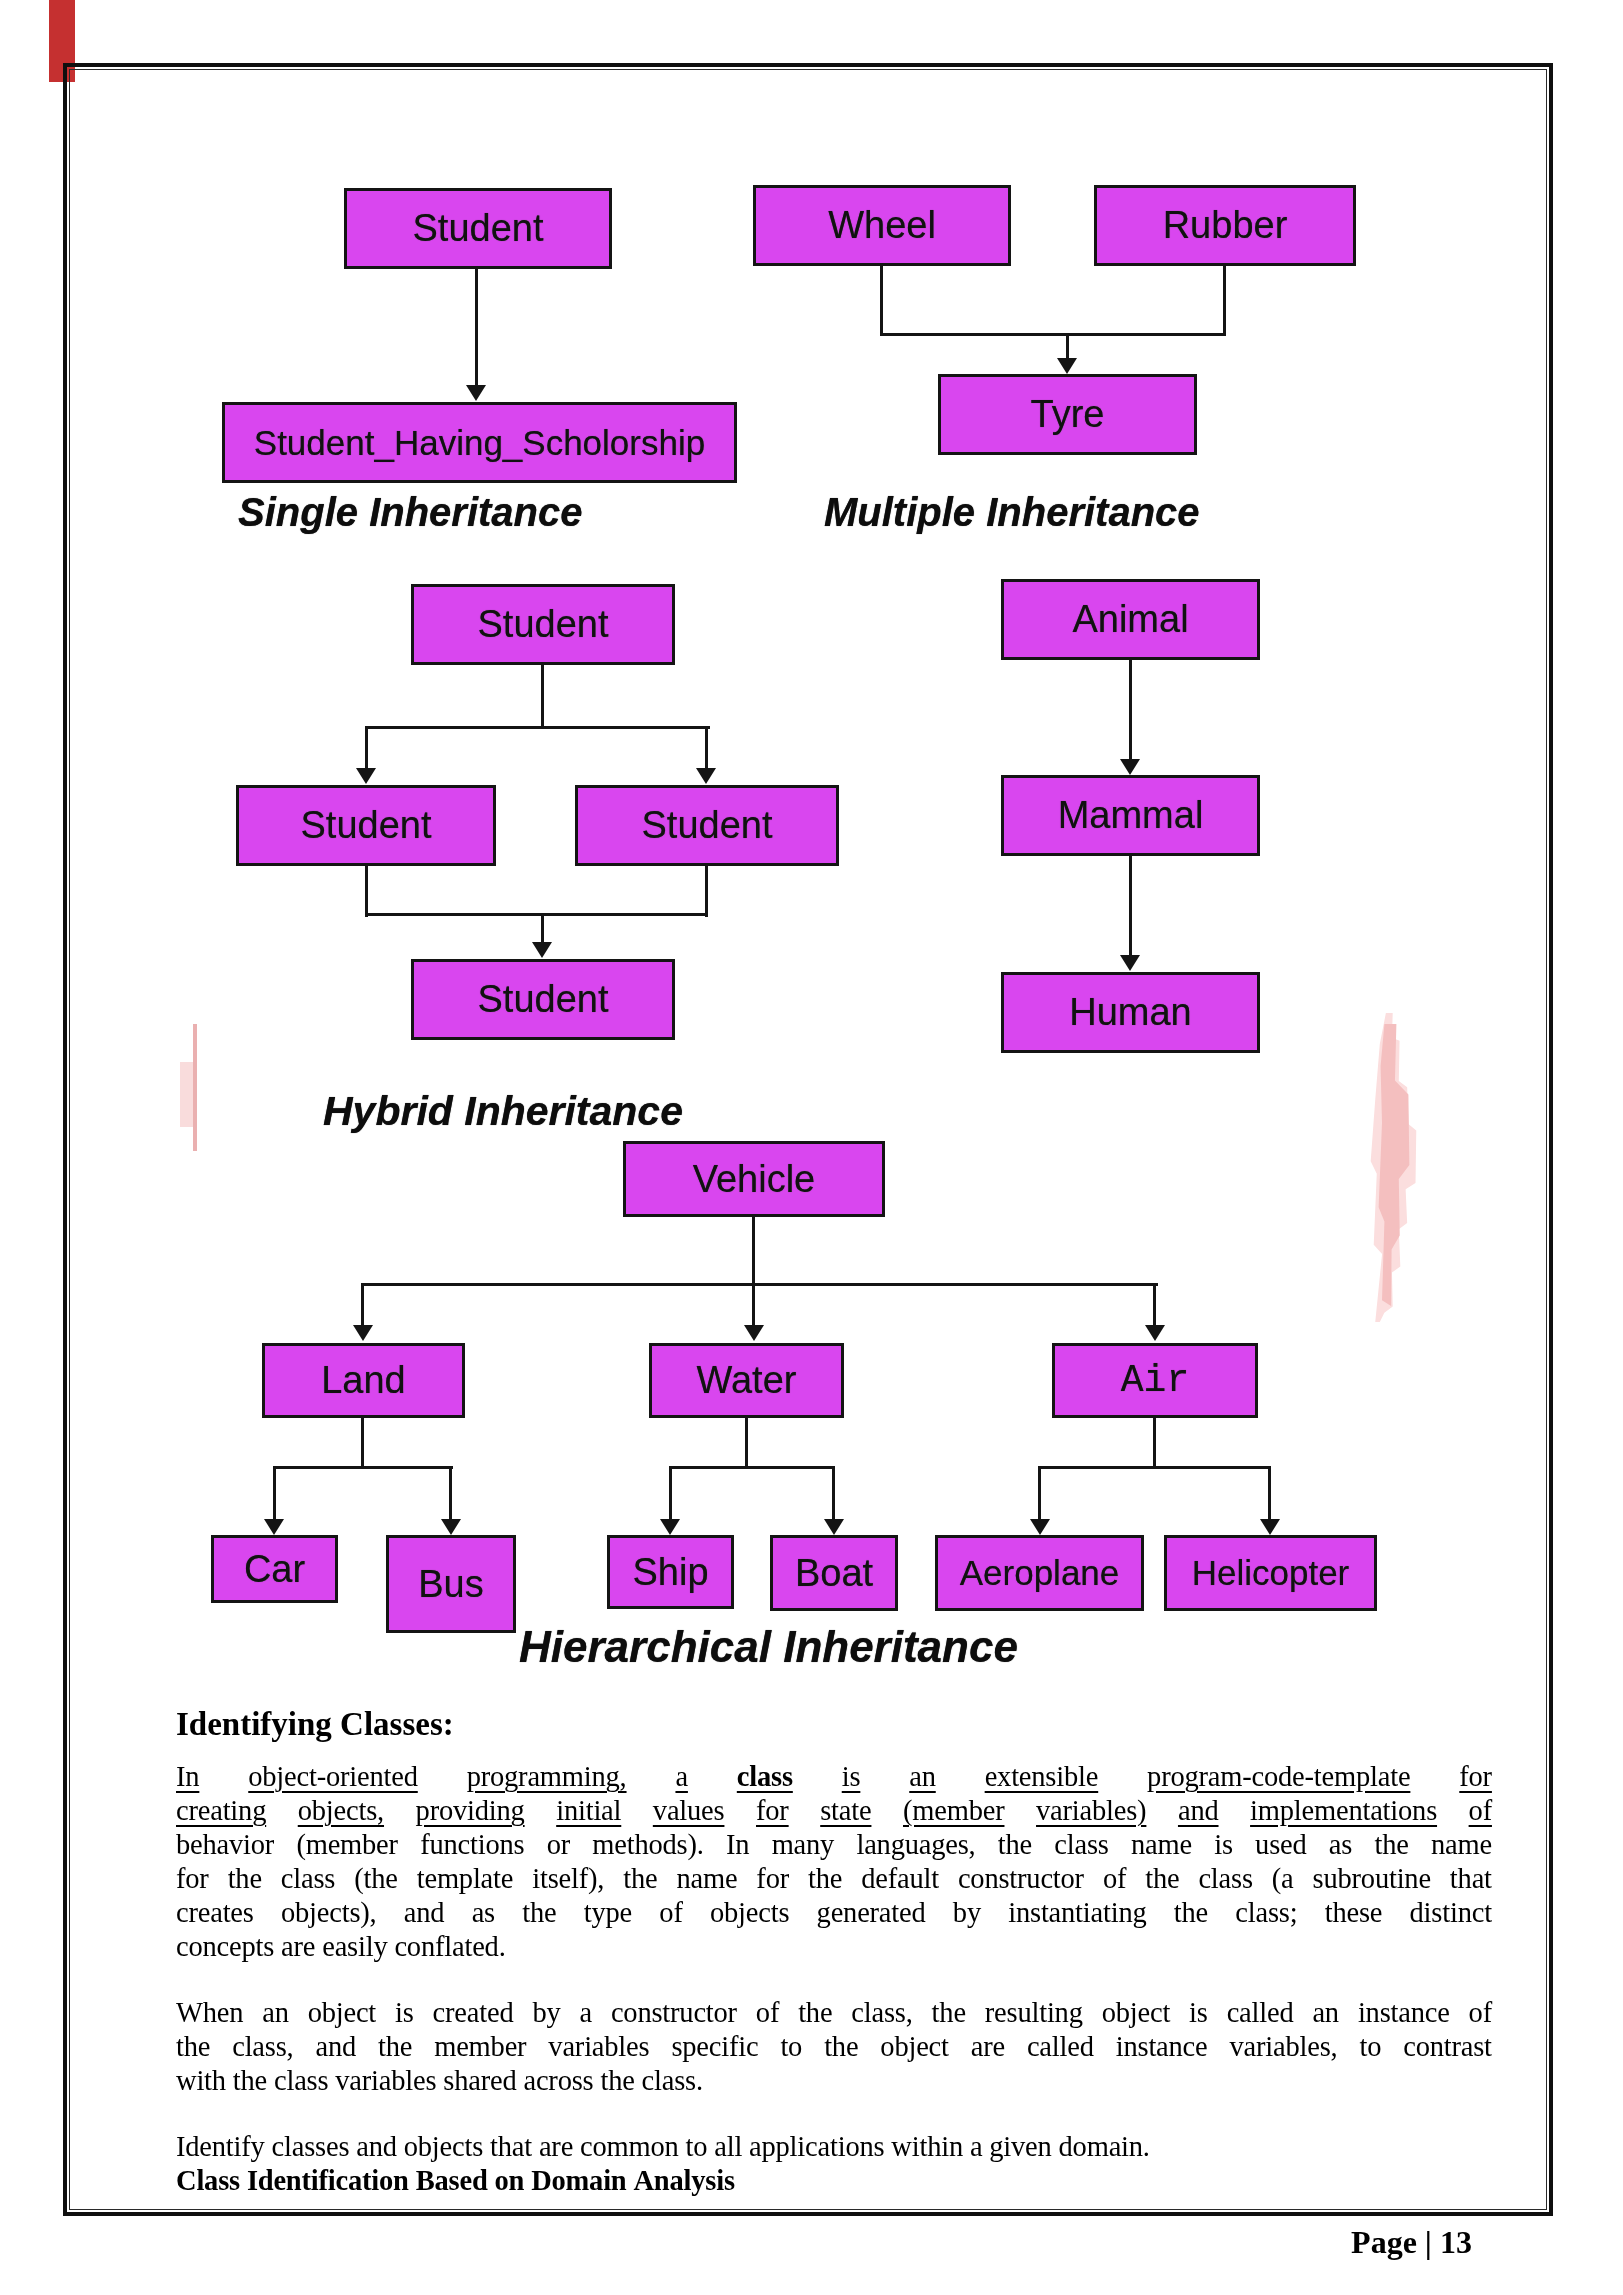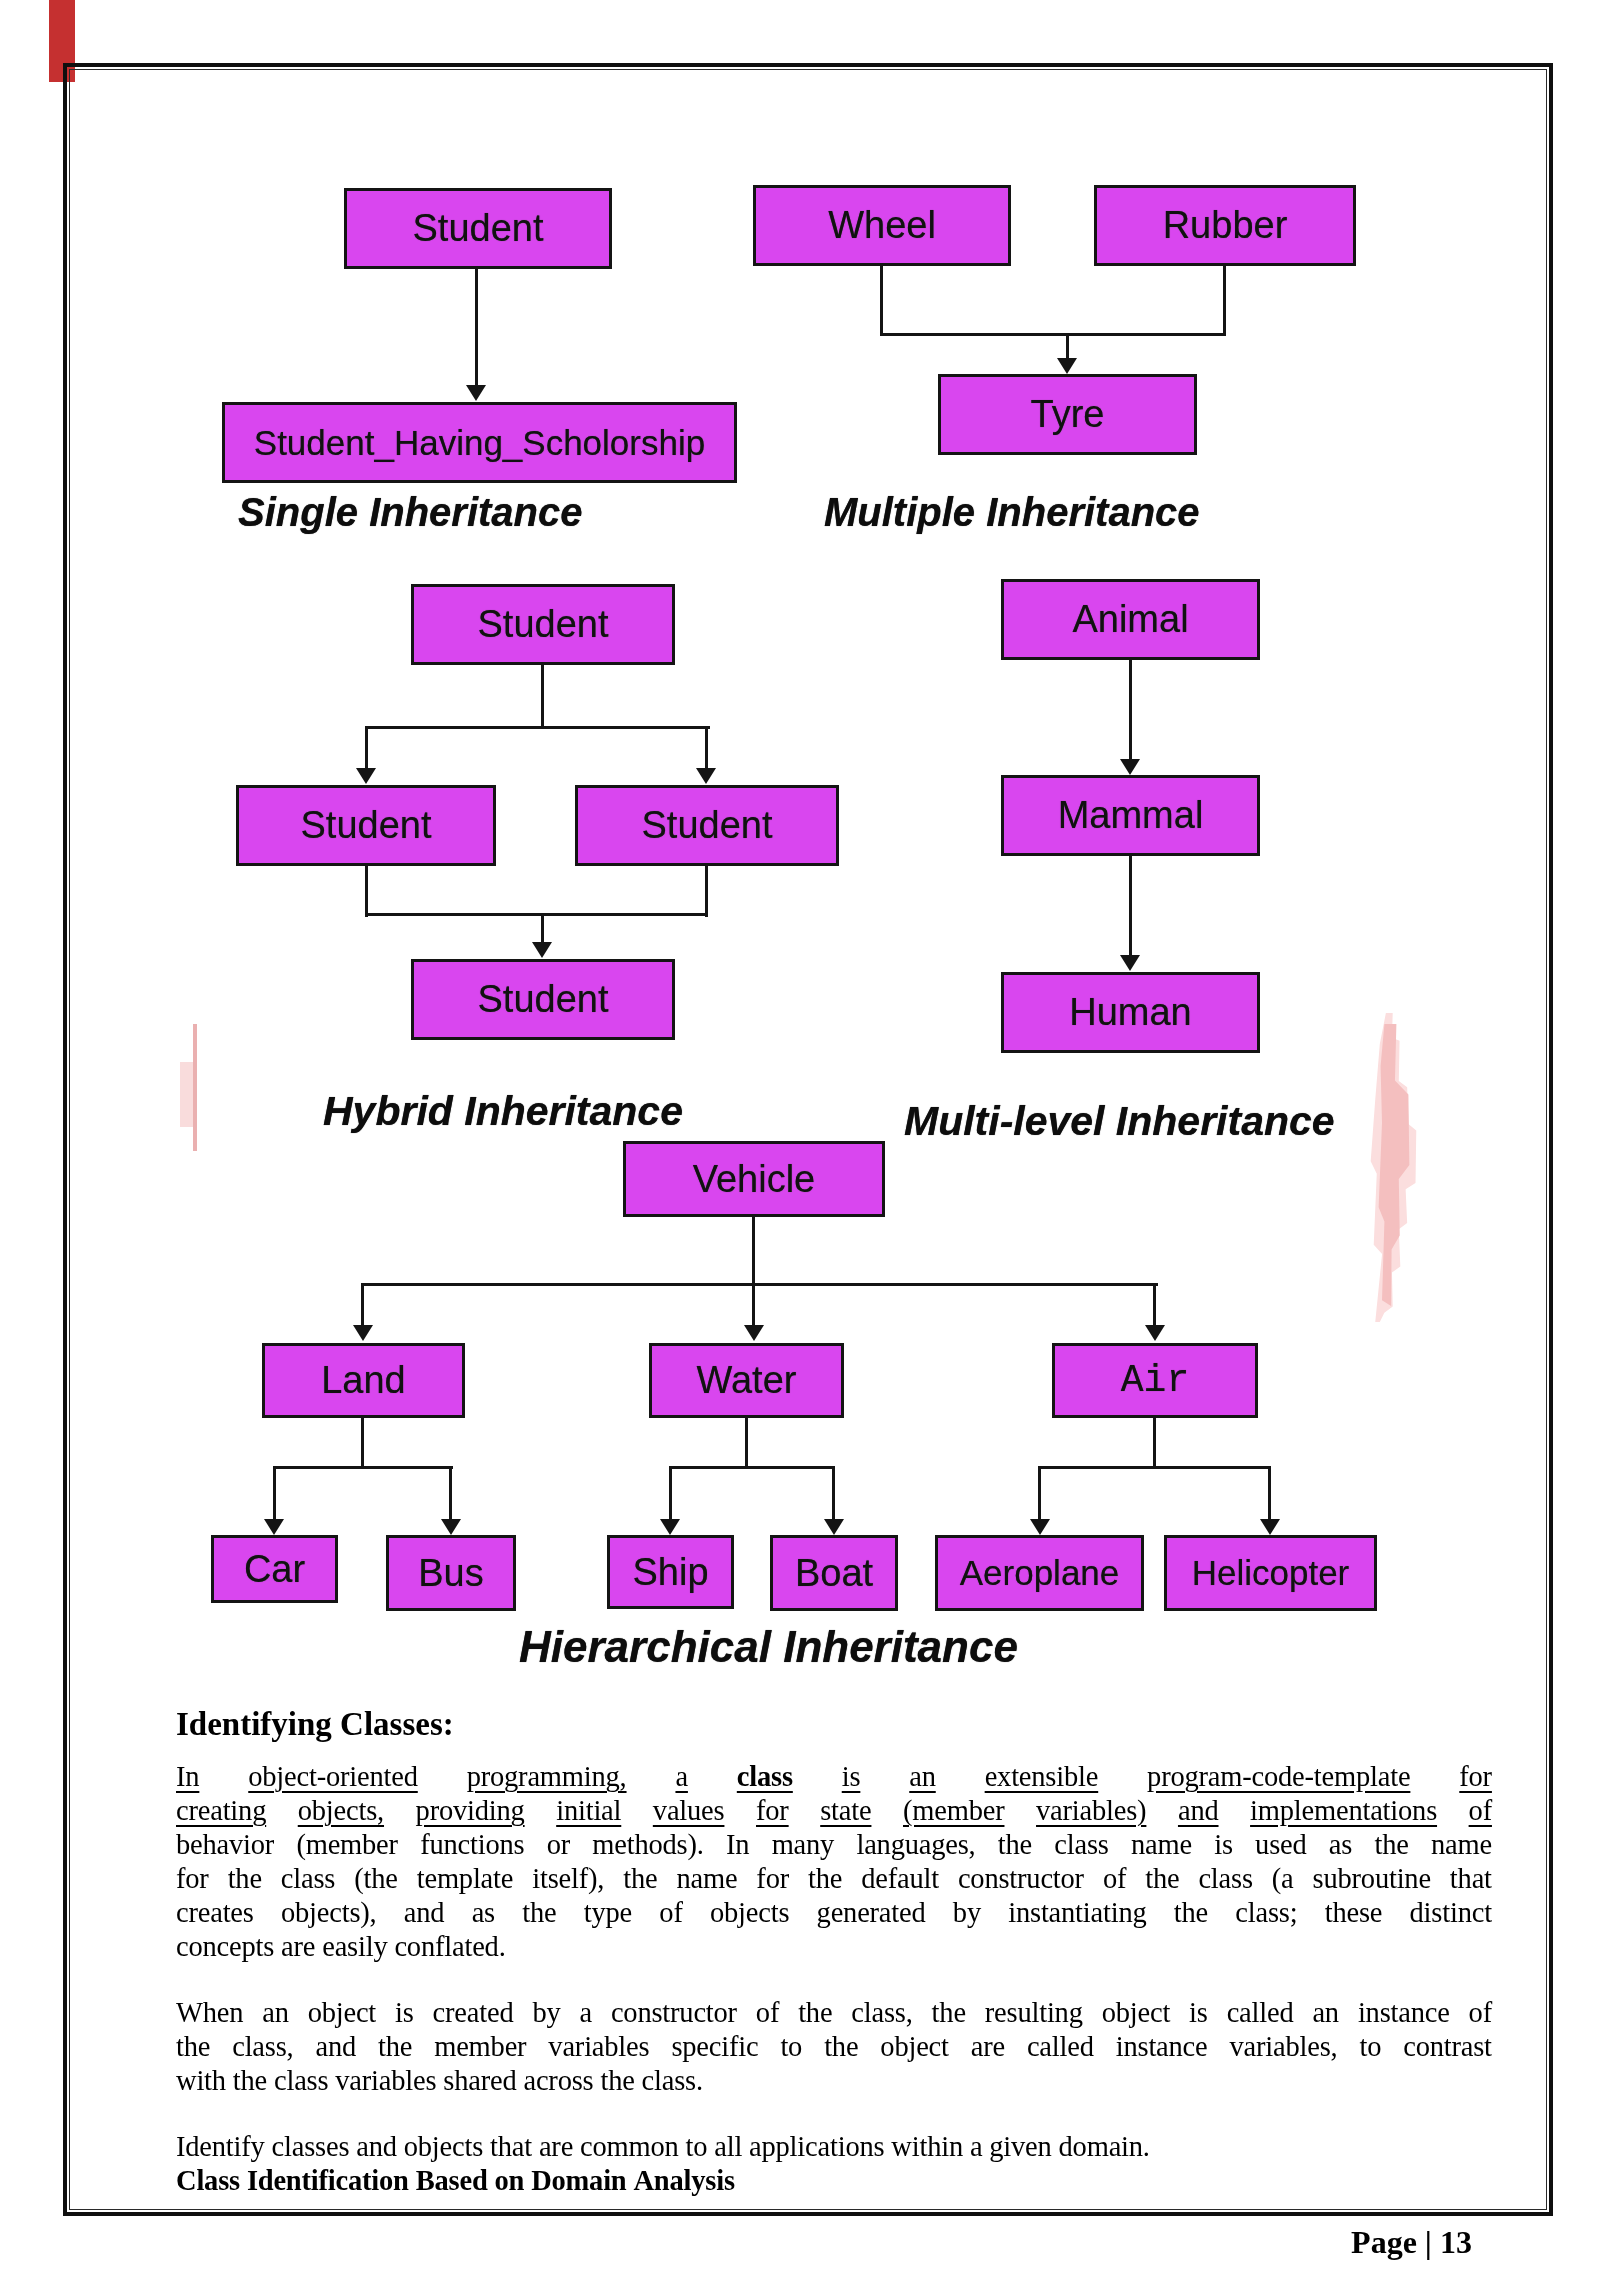--- a/index.html
+++ b/index.html
@@ -147,21 +147,20 @@
   <div class="dbox" style="left:411px;top:959px;width:264px;height:81px;">Student</div>
   <div class="dcap fs52" style="left:323px;top:1088px;width:444px;">Hybrid Inheritance</div>
 
   <div class="dbox" style="left:1001px;top:579px;width:259px;height:81px;">Animal</div>
   <div class="vl" style="left:1129px;top:659px;width:3.2px;height:100px;"></div>
   <div class="arr" style="left:1120px;top:759px;"></div>
   <div class="dbox" style="left:1001px;top:775px;width:259px;height:81px;">Mammal</div>
   <div class="vl" style="left:1129px;top:856px;width:3.2px;height:100px;"></div>
   <div class="arr" style="left:1120px;top:955px;"></div>
   <div class="dbox" style="left:1001px;top:972px;width:259px;height:81px;">Human</div>
-  <div class="dcap fs52" style="left:904px;top:1098px;width:444px;">Multi-level Inheritance</div>
 
   <div class="dbox" style="left:623px;top:1141px;width:262px;height:76px;">Vehicle</div>
   <div class="vl" style="left:752px;top:1217px;width:3.2px;height:70px;"></div>
   <div class="hl" style="left:361px;top:1283px;width:797px;height:3.2px;"></div>
   <div class="vl" style="left:361px;top:1283px;width:3.2px;height:43px;"></div>
   <div class="arr" style="left:353px;top:1325px;"></div>
   <div class="vl" style="left:752px;top:1283px;width:3.2px;height:43px;"></div>
   <div class="arr" style="left:744px;top:1325px;"></div>
   <div class="vl" style="left:1153px;top:1283px;width:3.2px;height:43px;"></div>
   <div class="arr" style="left:1145px;top:1325px;"></div>
@@ -185,21 +184,21 @@
   <div class="arr" style="left:824px;top:1519px;"></div>
 
   <div class="vl" style="left:1153px;top:1418px;width:3.2px;height:51px;"></div>
   <div class="hl" style="left:1038px;top:1466px;width:233px;height:3.2px;"></div>
   <div class="vl" style="left:1038px;top:1466px;width:3.2px;height:54px;"></div>
   <div class="arr" style="left:1030px;top:1519px;"></div>
   <div class="vl" style="left:1268px;top:1466px;width:3.2px;height:54px;"></div>
   <div class="arr" style="left:1260px;top:1519px;"></div>
 
   <div class="dbox" style="left:211px;top:1535px;width:127px;height:68px;">Car</div>
-  <div class="dbox" style="left:386px;top:1535px;width:130px;height:76px;text-align:right;">Bus</div>
+  <div class="dbox" style="left:386px;top:1535px;width:130px;height:98px;text-align:right;">Bus</div>
   <div class="dbox" style="left:607px;top:1535px;width:127px;height:74px;">Ship</div>
   <div class="dbox" style="left:770px;top:1535px;width:128px;height:76px;">Boat</div>
   <div class="dbox fs44" style="left:935px;top:1535px;width:209px;height:76px;">Aeroplane</div>
   <div class="dbox fs44" style="left:1164px;top:1535px;width:213px;height:76px;">Helicopter</div>
 
   <div class="dcap fs56" style="left:519px;top:1622px;width:555px;">Hierarchical Inheritance</div>
 
   <div class="doc-heading">Identifying Classes:</div>
 
   <div class="textcol" style="top:1760px;">

